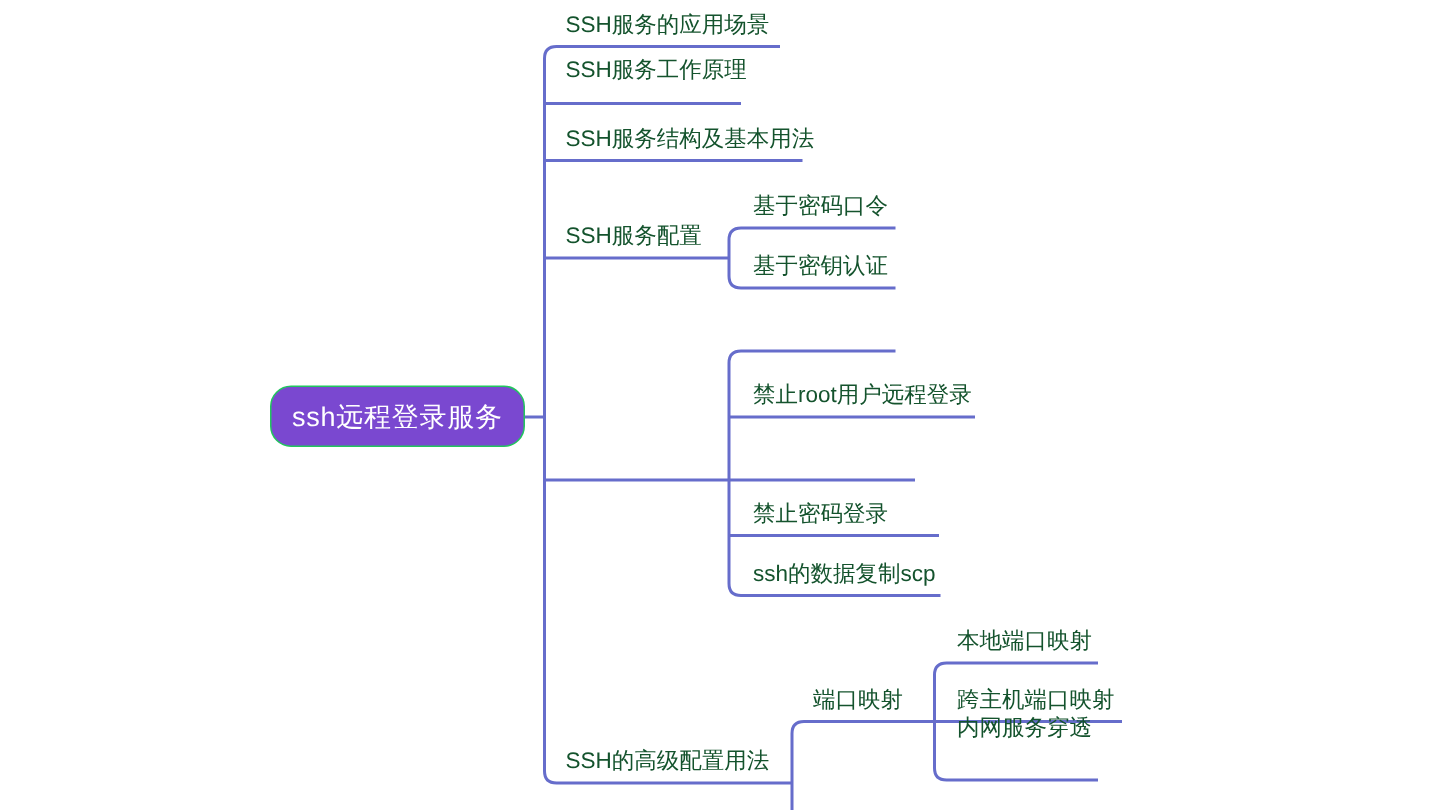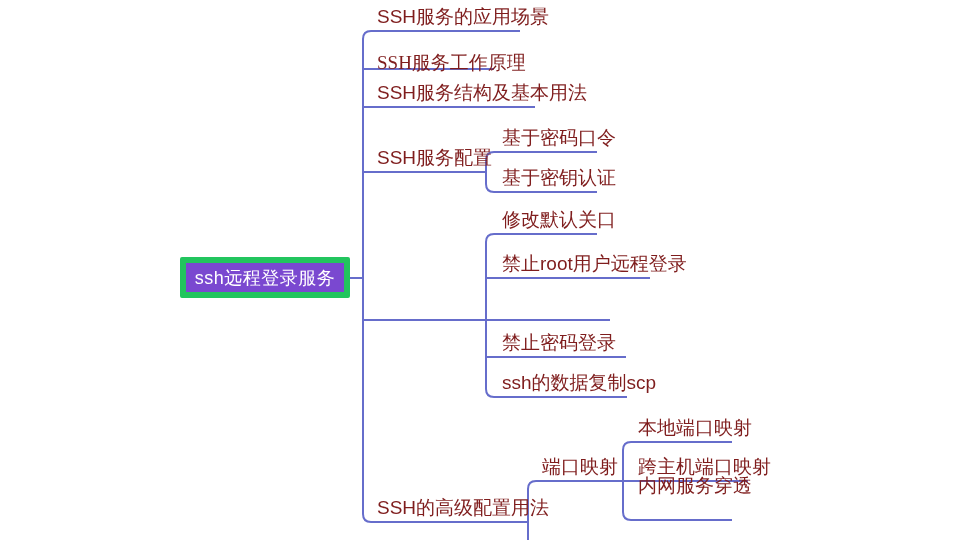--- a/index.html
+++ b/index.html
@@ -3,29 +3,29 @@
 <meta charset="utf-8">
 <style>
   html,body{margin:0;padding:0;}
   body{
     width:960px;height:540px;overflow:hidden;background:#ffffff;
     font-family:"Liberation Sans","DejaVu Sans",sans-serif;
   }
   #canvas{position:relative;width:960px;height:540px;background:#ffffff;}
   #lines{position:absolute;left:0;top:0;width:960px;height:540px;}
   .node{
-    position:absolute;white-space:nowrap;color:#7f1d1d;
-    font-size:19px;height:20px;line-height:20px;cursor:pointer;
+    position:absolute;white-space:nowrap;color:#14532d;
+    font-size:15px;height:20px;line-height:20px;cursor:pointer;
   }
   .lv1{padding-left:14px;}
   .lv2{padding-left:16px;}
   .lv3{padding-left:15px;}
   .root{
     position:absolute;left:180px;top:257px;width:170px;height:41px;
-    background:#7a48d0;border:6px solid #22c55e;border-radius:2px;
+    background:#7a48d0;border:1px solid #22c55e;border-radius:14px;
     box-sizing:border-box;display:flex;align-items:center;justify-content:center;
     color:#ffffff;font-size:18px;letter-spacing:.5px;cursor:pointer;
   }
 </style>
 </head>
 <body>
 
 <div id="canvas">
 
   <svg id="lines" width="960" height="540" viewBox="0 0 960 540" fill="none" stroke="#666dcb" stroke-width="2">
@@ -48,29 +48,28 @@
 
     <path d="M 623 481 H 536 Q 528 481 528 489 V 541"></path>
 
     <path d="M 732 442 H 631 Q 623 442 623 450 V 512 Q 623 520 631 520 H 732"></path>
     <path d="M 623 481 H 748"></path>
   </svg>
 
   <div class="root">ssh远程登录服务</div>
 
   <div class="node lv1" style="left:363px;top:7px;">SSH服务的应用场景</div>
-  <div class="node lv1" style="left:363px;top:53px;font-family:Liberation Serif, serif;">SSH服务工作原理</div>
+  <div class="node lv1" style="left:363px;top:37px;">SSH服务工作原理</div>
   <div class="node lv1" style="left:363px;top:83px;">SSH服务结构及基本用法</div>
   <div class="node lv1" style="left:363px;top:148px;">SSH服务配置</div>
   <div class="node lv2" style="left:486px;top:128px;">基于密码口令</div>
 
   <div class="node lv1" style="left:363px;top:498px;">SSH的高级配置用法</div>
   <div class="node lv2" style="left:486px;top:168px;">基于密钥认证</div>
 
-  <div class="node lv2" style="left:486px;top:210px;">修改默认关口</div>
   <div class="node lv2" style="left:486px;top:254px;">禁止root用户远程登录</div>
   <div class="node lv2" style="left:486px;top:333px;">禁止密码登录</div>
   <div class="node lv2" style="left:486px;top:373px;">ssh的数据复制scp</div>
 
   <div class="node lv1" style="left:528px;top:457px;">端口映射</div>
 
   <div class="node lv3" style="left:623px;top:418px;">本地端口映射</div>
   <div class="node lv3" style="left:623px;top:457px;">跨主机端口映射</div>
   <div class="node lv3" style="left:623px;top:476px;">内网服务穿透</div>
 

